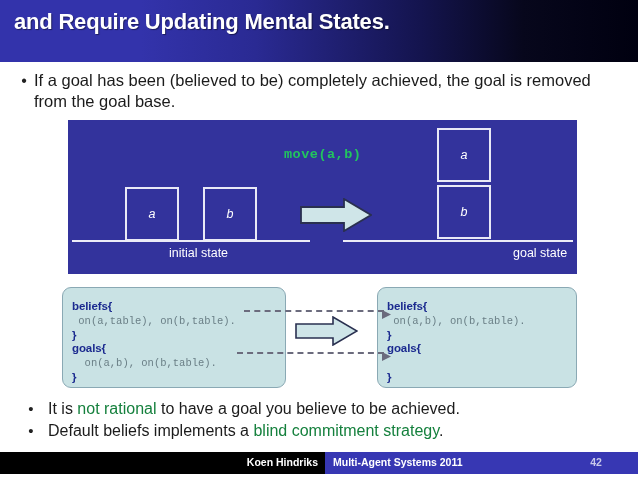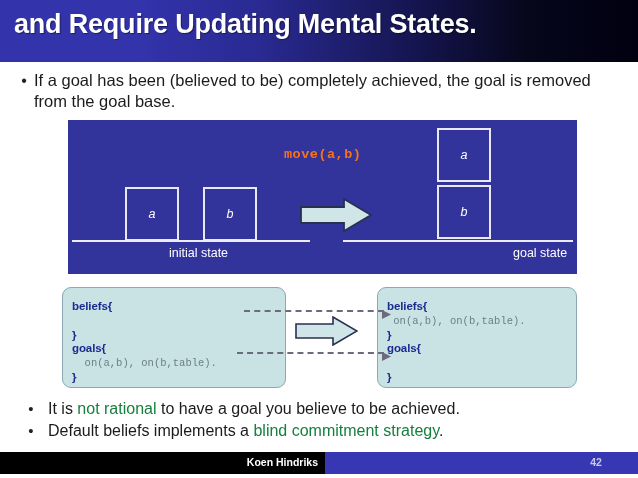--- a/index.html
+++ b/index.html
@@ -12,21 +12,21 @@
   }
   .slide{position:absolute;left:0;top:0;width:638px;height:478px;background:#fff;}
 
   
   .title-bar{
     position:absolute;left:0;top:0;width:638px;height:62px;
     background:linear-gradient(to right,#3333ab 0%,#3333ab 22%,#2a2a93 40%,#14144e 66%,#07071c 82%,#000010 100%);
   }
   .title-text{
     position:absolute;left:14px;top:9px;
-    font-size:27px;font-weight:bold;color:#ffffff;
+    font-size:22px;font-weight:bold;color:#ffffff;
     letter-spacing:-0.2px;white-space:nowrap;
     text-shadow:1px 1px 1px rgba(0,0,0,.45);
     font-family:"Liberation Sans", sans-serif;
   }
 
   
   .bullet-top{
     position:absolute;left:14px;top:70px;width:612px;
     display:flex;align-items:flex-start;
   }
@@ -61,21 +61,21 @@
   .state-label{
     position:absolute;top:126px;color:#ffffff;font-size:12.5px;
     font-family:"Liberation Sans", sans-serif;
   }
   .state-label.init{left:101px;}
   .state-label.goal{left:413px;margin-left:32px;}
 
   .move-label{
     position:absolute;left:216px;top:27px;
     font-family:"Liberation Mono", monospace;
-    font-size:13.5px;font-weight:bold;color:#f97316;letter-spacing:0.5px;
+    font-size:13.5px;font-weight:bold;color:#22c55e;letter-spacing:0.5px;
     white-space:pre;
   }
 
   
   .big-arrow{
     position:absolute;left:232px;top:78px;width:72px;height:34px;
   }
 
   
   .msbox{
@@ -173,20 +173,21 @@
 
     <div class="big-arrow">
       <svg width="72" height="34" viewBox="0 0 72 34">
         <polygon points="1,9 44,9 44,1 71,17 44,33 44,25 1,25" fill="#cfe5e8" stroke="#2a3050" stroke-width="1.8" stroke-linejoin="miter"></polygon>
       </svg>
     </div>
   </div>
 
   <div class="msbox left">
     <div class="line l0 kw">beliefs{</div>
+    <div class="line l1 code"> on(a,table), on(b,table).</div>
     <div class="line l2 kw">}</div>
     <div class="line l3 kw">goals{</div>
     <div class="line l4 code">  on(a,b), on(b,table).</div>
     <div class="line l5 kw">}</div>
   </div>
 
   <div class="msbox right">
     <div class="line l0 kw">beliefs{</div>
     <div class="line l1 code"> on(a,b), on(b,table).</div>
     <div class="line l2 kw">}</div>
@@ -221,16 +222,17 @@
   </div>
 
   <div class="bullet-bot b2">
     <div class="dot">•</div>
     <div class="txt"><span>Default beliefs implements a </span><span class="em">blind commitment strategy</span><span>.</span></div>
   </div>
 
   <div class="footer">
     <div class="footer-blue"></div>
     <div class="footer-author">Koen Hindriks</div>
+    <div class="footer-course">Multi-Agent Systems 2011</div>
     <div class="footer-page">42</div>
   </div>
 
 </div>
 
 </body></html>

